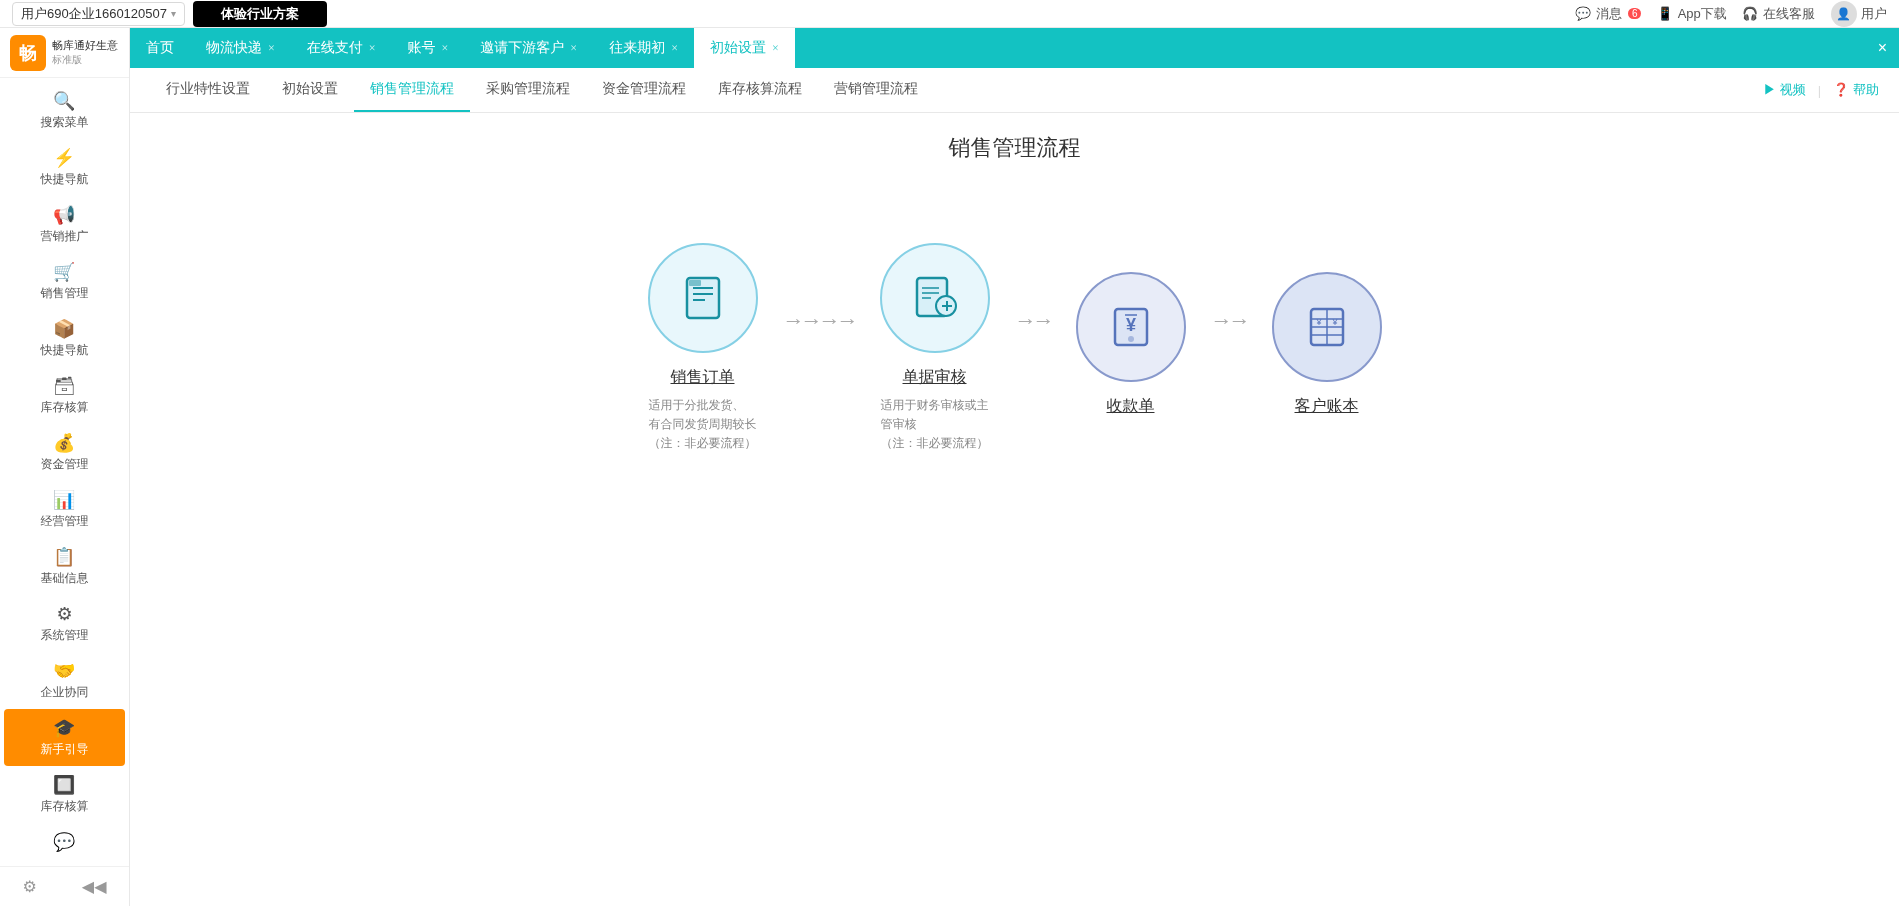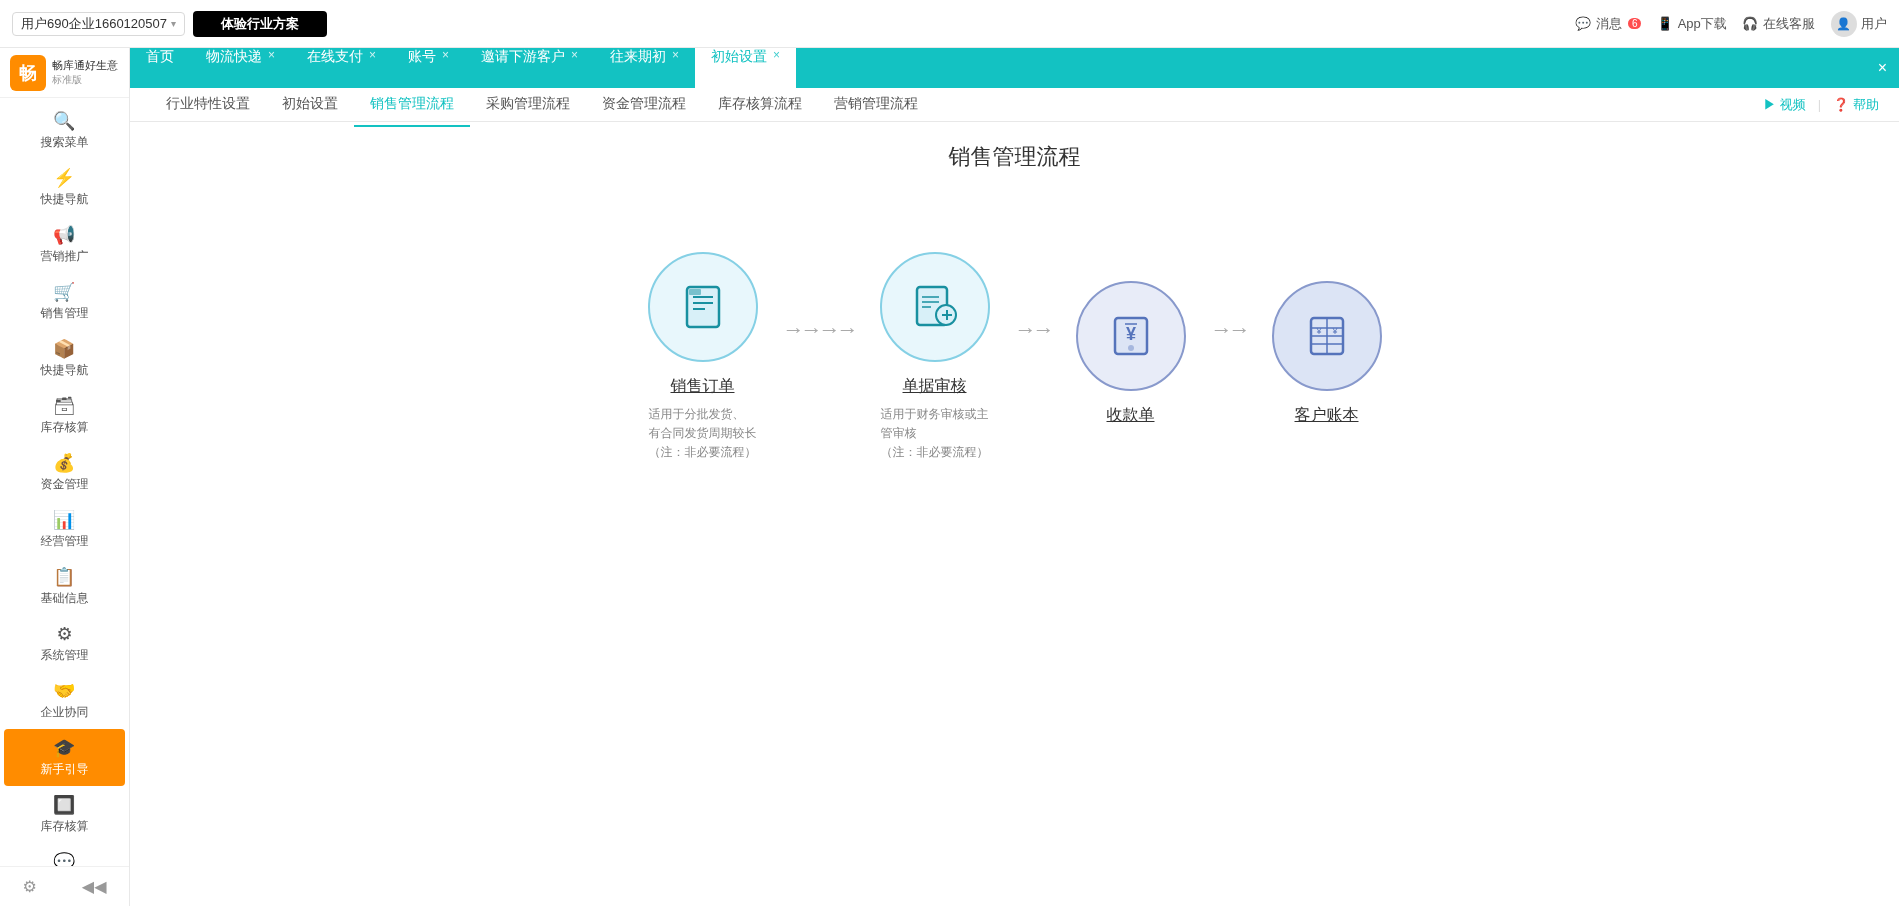--- a/index.html
+++ b/index.html
@@ -1,20 +1,20 @@
 <!DOCTYPE html>
 <html><head>
   <meta charset="utf-8">
   <style>
     * { box-sizing: border-box; margin: 0; padding: 0; }
     body { font-family: "Microsoft YaHei", "PingFang SC", sans-serif; font-size: 14px; background: #f5f5f5; color: #333; height: 906px; overflow: hidden; display: flex; flex-direction: column; }
 
     
     .top-bar {
-      height: 48px;
+      height: 28px;
       background: #fff;
       border-bottom: 1px solid #e8e8e8;
       display: flex;
       align-items: center;
       padding: 0 12px;
       justify-content: space-between;
       flex-shrink: 0;
     }
     .top-bar-left { display: flex; align-items: center; gap: 8px; }
     .user-select {
@@ -80,40 +80,41 @@
     
     .nav-tabs {
       height: 40px;
       background: #13c2c2;
       display: flex;
       align-items: center;
       flex-shrink: 0;
     }
     .nav-tab {
       height: 40px;
-      display: flex; 
+      display: flex; align-items: center;
       padding: 0 16px;
       color: #fff;
       cursor: pointer;
       font-size: 14px;
       position: relative;
+      font-family: Liberation Serif, serif;
     }
     .nav-tab.active { background: #fff; color: #13c2c2; }
     .nav-tab .close-x { margin-left: 6px; font-size: 12px; opacity: 0.8; }
     .nav-spacer { flex: 1; }
     .nav-close-btn { color: #fff; padding: 0 12px; cursor: pointer; font-size: 16px; }
 
     
     .page-tabs {
       background: #fff;
       border-bottom: 1px solid #e8e8e8;
       display: flex;
       align-items: center;
       padding: 0 20px;
-      height: 34px;
+      height: 45px;
       flex-shrink: 0;
       justify-content: space-between;
     }
     .page-tabs-left { display: flex; align-items: center; gap: 0; }
     .page-tab {
       padding: 0 16px;
       height: 44px;
       display: flex; align-items: center;
       cursor: pointer;
       color: #555;

